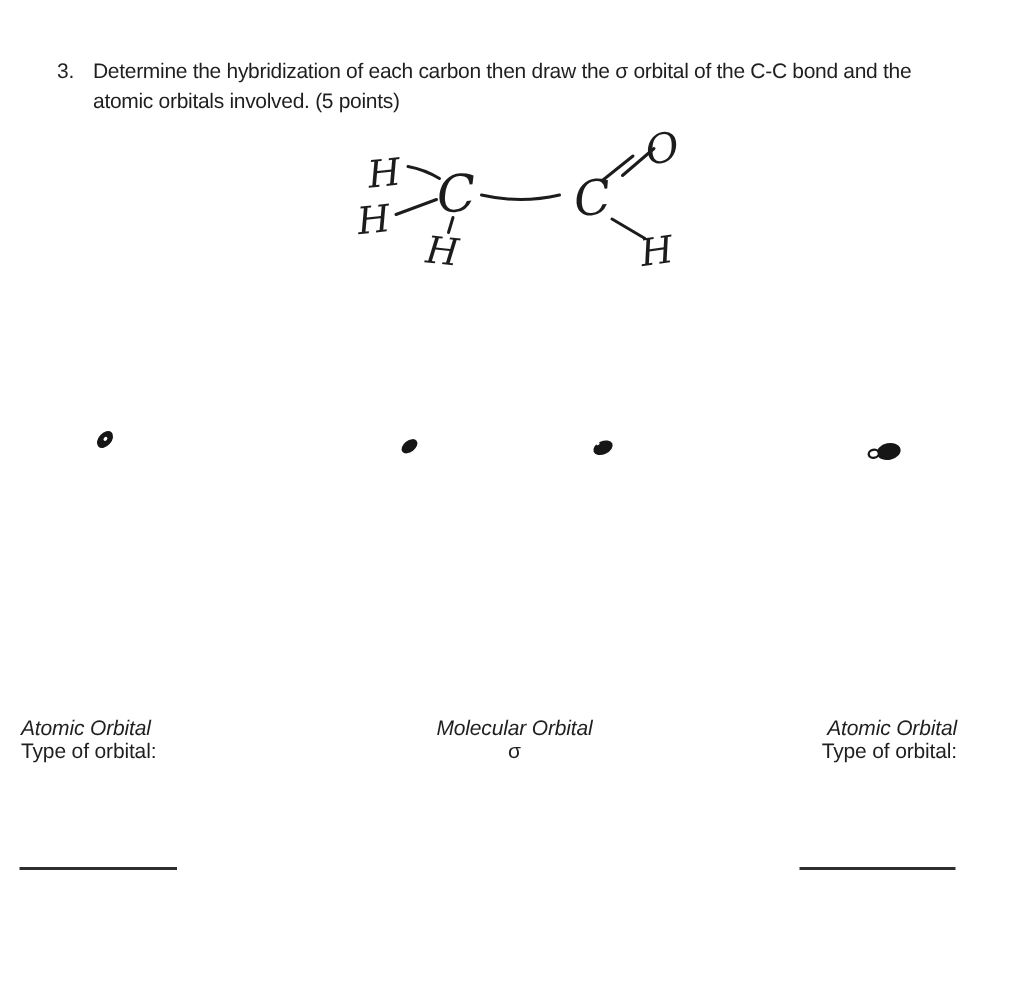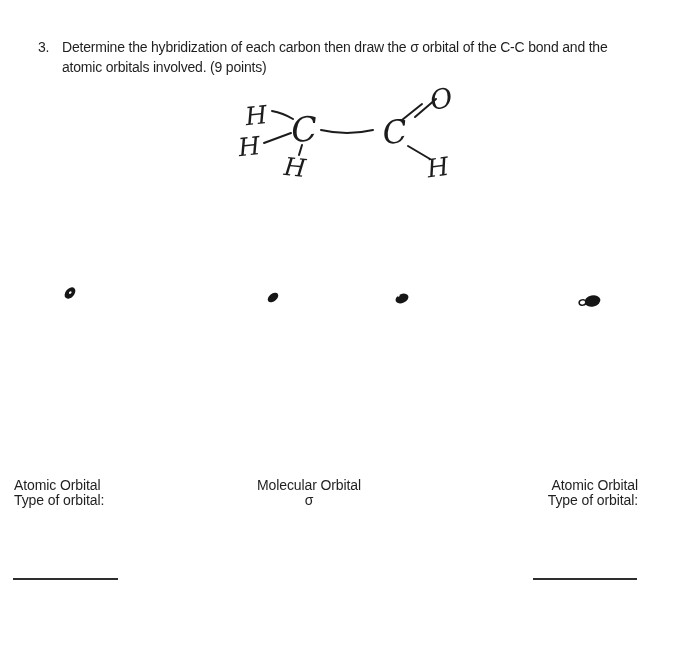--- a/index.html
+++ b/index.html
@@ -28,42 +28,42 @@
     font-style:italic;
     fill:#1c1c1c;
     text-anchor:middle;
   }
   .bond{
     stroke:#1c1c1c;stroke-width:2;fill:none;
     stroke-linecap:round;stroke-linejoin:round;
   }
   
   .label{position:absolute;font-size:14px;letter-spacing:-0.1px;white-space:nowrap;}
-  .row-headings-y{top:477px;}
+  .row-headings-y{top:477px;font-style:italic;}
   .row-types-y{top:492px;}
   .left-x{left:14px;}
   .right-x{right:48px;text-align:right;}
-  .center-x{left:0;width:618px;text-align:center;}
+  .center-x{left:0;width:686px;text-align:center;}
   .blank{
     position:absolute;top:578px;height:0;
     border-top:2px solid #2e2e2e;
   }
   .blank-left{left:13px;width:105px;}
   .blank-right{left:533px;width:104px;}
 </style>
 </head>
 <body>
 
 <div class="page">
 
   <div class="question">
     <div class="q-number">3.</div>
     <div class="q-lines">
       <div>Determine the hybridization of each carbon then draw the σ orbital of the C-C bond and the</div>
-      <div>atomic orbitals involved. (9 points)</div>
+      <div>atomic orbitals involved. (5 points)</div>
     </div>
   </div>
 
   <svg class="drawing" viewBox="0 0 686 669" xmlns="http://www.w3.org/2000/svg">
     <g id="molecule-layer">
         <path d="M272,111 Q283,113 293,119" class="bond"></path>
         <path d="M264,143 L291,133" class="bond"></path>
         <path d="M302,145 L299,155" class="bond"></path>
         <path d="M321,130 Q347,136 373,130" class="bond"></path>
         <path d="M402,120 L422,104" class="bond"></path>

